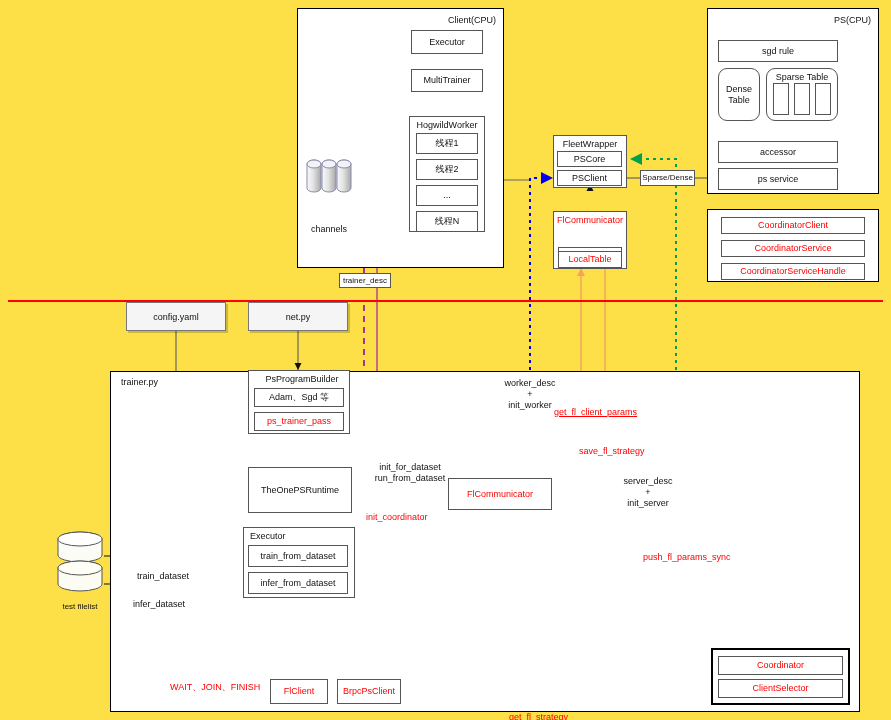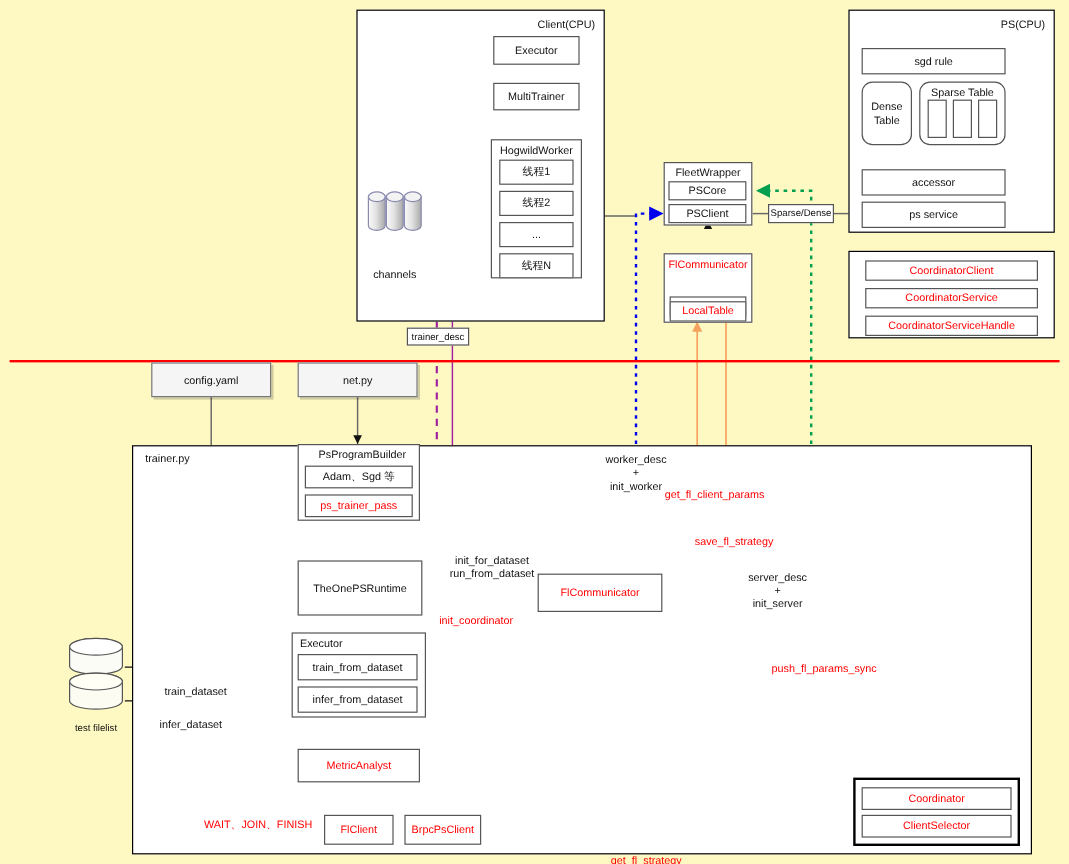--- a/index.html
+++ b/index.html
@@ -1,18 +1,18 @@
 <!DOCTYPE html>
 <html><head>
 <meta charset="utf-8">
 <style>
   html,body{margin:0;padding:0;background:#000;}
   body{width:891px;height:720px;position:relative;overflow:hidden;
        font-family:"Liberation Sans","DejaVu Sans",sans-serif;}
-  #stage{position:absolute;left:0;top:0;width:891px;height:720px;background:#fef9c3;}
+  #stage{position:absolute;left:0;top:0;width:891px;height:720px;background:#fde047;}
   .panel{position:absolute;background:#fff;border:1px solid #000;box-sizing:border-box;}
   .box{position:absolute;background:#fff;border:1px solid #555;box-sizing:border-box;
        display:flex;align-items:center;justify-content:center;text-align:center;
        font-size:9px;color:#111;line-height:1.15;}
   .box.red{color:#ff0000;}
   .grp{position:absolute;background:#fff;border:1px solid #555;box-sizing:border-box;}
   .grptitle{position:absolute;left:0;right:0;top:3px;text-align:center;font-size:9px;color:#111;}
   .lbl{position:absolute;font-size:9px;color:#111;white-space:nowrap;line-height:1.25;margin-top:24px;}
   .lbl.red{color:#ff0000;}
   .lbl.ctr{text-align:center;}
@@ -209,21 +209,20 @@
   <div class="box red" style="left:254px;top:412px;width:90px;height:19px;">ps_trainer_pass</div>
 
   <div class="box" style="left:248px;top:467px;width:104px;height:46px;">TheOnePSRuntime</div>
 
   <div class="grp" style="left:243px;top:527px;width:112px;height:71px;">
     <div class="grptitle" style="text-align:left;padding-left:6px;">Executor</div>
   </div>
   <div class="box" style="left:248px;top:545px;width:100px;height:22px;">train_from_dataset</div>
   <div class="box" style="left:248px;top:572px;width:100px;height:22px;">infer_from_dataset</div>
 
-  <div class="box red" style="left:248px;top:624px;width:102px;height:28px;">MetricAnalyst</div>
   <div class="box red" style="left:270px;top:679px;width:58px;height:25px;">FlClient</div>
   <div class="box red" style="left:337px;top:679px;width:64px;height:25px;">BrpcPsClient</div>
 
   <div class="box red" style="left:448px;top:478px;width:104px;height:32px;">FlCommunicator</div>
 
   <div class="panel" style="left:711px;top:648px;width:139px;height:57px;border:2px solid #000;"></div>
   <div class="box red" style="left:718px;top:656px;width:125px;height:19px;">Coordinator</div>
   <div class="box red" style="left:718px;top:679px;width:125px;height:19px;">ClientSelector</div>
 
   <div class="cyl" style="left:55px;top:531px;width:50px;height:32px;">
@@ -244,21 +243,21 @@
 
   <div class="lbl ctr" style="left:355px;top:438px;width:110px;">init_for_dataset</div>
   <div class="lbl ctr" style="left:355px;top:449px;width:110px;">run_from_dataset</div>
 
   <div class="lbl red" style="left:366px;top:488px;">init_coordinator</div>
 
   <div class="lbl ctr" style="left:485px;top:354px;width:90px;text-align:center;">worker_desc</div>
   <div class="lbl ctr" style="left:485px;top:365px;width:90px;">+</div>
   <div class="lbl ctr" style="left:485px;top:376px;width:90px;">init_worker</div>
 
-  <div class="lbl red" style="left:554px;top:383px;">get_fl_client_params</div>
+  <div class="lbl red" style="left:554px;top:383px;text-decoration:underline;">get_fl_client_params</div>
   <div class="lbl red" style="left:579px;top:422px;">save_fl_strategy</div>
 
   <div class="lbl ctr" style="left:603px;top:452px;width:90px;">server_desc</div>
   <div class="lbl ctr" style="left:603px;top:463px;width:90px;">+</div>
   <div class="lbl ctr" style="left:603px;top:474px;width:90px;">init_server</div>
 
   <div class="lbl red" style="left:643px;top:528px;">push_fl_params_sync</div>
   <div class="lbl red" style="left:509px;top:688px;">get_fl_strategy</div>
 
   <div class="lbl" style="left:137px;top:547px;">train_dataset</div>

